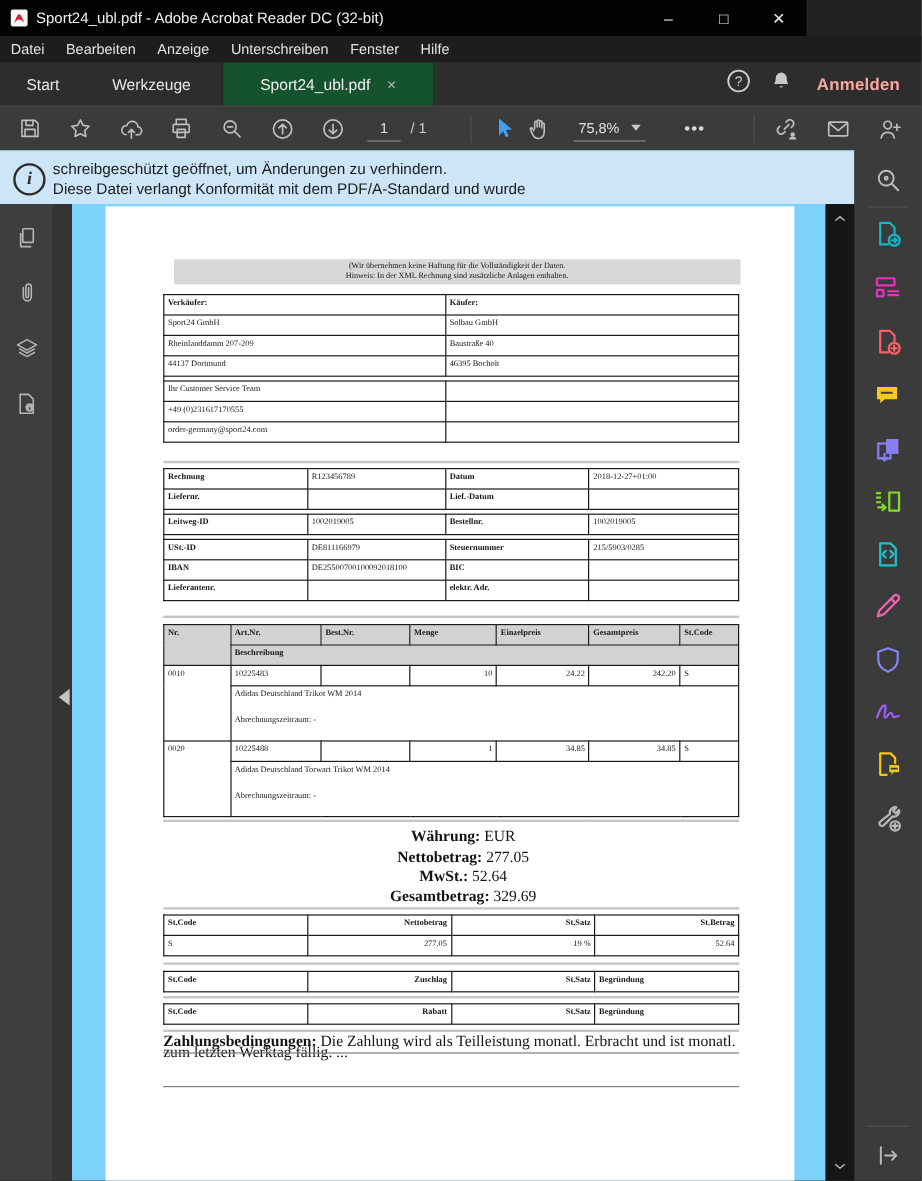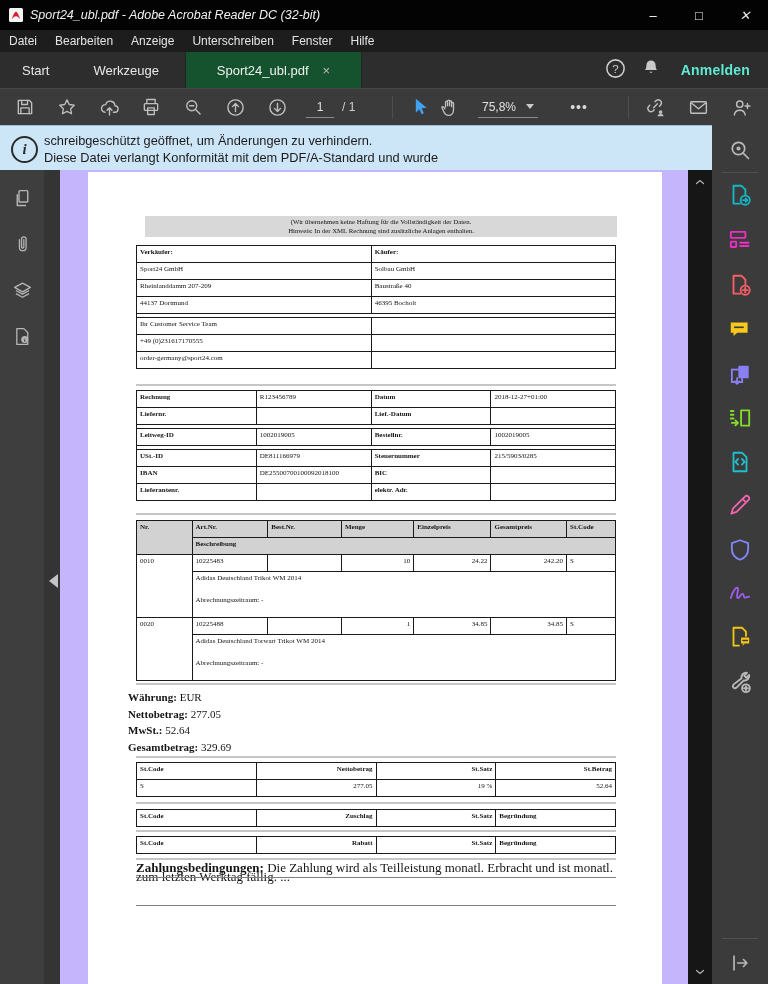--- a/index.html
+++ b/index.html
@@ -1,32 +1,32 @@
 <!DOCTYPE html>
 <html><head>
 <meta charset="utf-8">
 <style>
   html,body{margin:0;padding:0;background:#222;}
   .root{position:relative;width:768px;height:984px;overflow:hidden;
         font-family:"Liberation Sans",sans-serif;-webkit-font-smoothing:antialiased;}
   
-  .titlebar{position:absolute;top:0;left:0;width:768px;height:30px;background:#030303;display:flex;align-items:center;font-style:italic;}
+  .titlebar{position:absolute;top:0;left:0;width:672px;height:30px;background:#030303;display:flex;align-items:center;}
   .title-text{color:#f0f0f0;font-size:12.5px;margin-left:6px;}
   .appicon{margin-left:8px;display:flex;}
   .winbtns{position:absolute;right:0;top:0;height:30px;display:flex;}
   .winbtn{width:46px;height:30px;display:flex;align-items:center;justify-content:center;color:#e8e8e8;font-size:13px;}
   .menubar{position:absolute;top:30px;left:0;width:768px;height:22px;background:#1d1d1d;display:flex;align-items:center;}
   .menu-item{color:#e3e3e3;font-size:12px;padding:0 9px;}
   .tabbar{position:absolute;top:52px;left:0;width:768px;height:36px;background:#2d2d2d;}
   .tab-left{position:absolute;left:0;top:0;height:36px;display:flex;align-items:center;}
   .tab-simple{color:#e8e8e8;font-size:13px;padding:0 22px;height:36px;display:flex;align-items:center;}
   .tab-active{position:absolute;left:185px;top:0;width:175px;height:36px;background:#14532d;display:flex;align-items:center;justify-content:center;color:#f0f0f0;font-size:13px;border-left:1px solid #242424;border-right:1px solid #242424;}
   .tab-close{margin-left:14px;color:#bdbdbd;font-size:13px;}
   .tab-right{position:absolute;right:8px;top:0;height:36px;display:flex;align-items:center;gap:14px;}
-  .signin{color:#5eead4;font-size:14px;font-weight:bold;letter-spacing:.2px;margin-left:6px;margin-right:10px;}
+  .signin{color:#fca5a5;font-size:14px;font-weight:bold;letter-spacing:.2px;margin-left:6px;margin-right:10px;}
   .toolbar{position:absolute;top:88px;left:0;width:768px;height:37px;background:#3b3b3b;border-top:1px solid #474747;}
   .tbtn{position:absolute;top:3px;width:30px;height:30px;display:flex;align-items:center;justify-content:center;}
   .tdivider{position:absolute;top:7px;width:1px;height:23px;background:#4e4e4e;}
   .pagebox{position:absolute;left:306px;top:7px;width:28px;height:21px;border-bottom:1px solid #8a8a8a;color:#e0e0e0;font-size:12px;display:flex;align-items:center;justify-content:center;}
   .pagetotal{position:absolute;left:342px;top:7px;height:21px;color:#cfcfcf;font-size:12px;display:flex;align-items:center;}
   .zoomctl{position:absolute;left:478px;top:7px;height:21px;display:flex;align-items:center;border-bottom:1px solid #8a8a8a;padding:0 4px;color:#e0e0e0;font-size:12px;gap:10px;}
   .caret{width:0;height:0;border-left:4px solid transparent;border-right:4px solid transparent;border-top:5px solid #c9c9c9;}
   .dots{position:absolute;left:562px;top:3px;width:34px;height:30px;display:flex;align-items:center;justify-content:center;color:#d9d9d9;font-size:14px;letter-spacing:1px;}
   
   .notifbar{position:absolute;top:125px;left:0;width:712px;height:45px;background:#cde6f7;border-top:1px solid #9dbdd6;}
@@ -35,42 +35,42 @@
   .notif-text{position:absolute;left:44px;top:6px;color:#1b1b1b;font-size:12.8px;line-height:17px;}
   .notif-btn{position:absolute;left:508px;top:5px;width:186px;height:26px;border:2px solid #4f4f4f;border-radius:15px;
              display:flex;align-items:center;justify-content:center;color:#333;font-size:13.5px;font-weight:bold;background:transparent;}
   
   .main{position:absolute;top:170px;left:0;width:768px;height:814px;}
   .leftrail{position:absolute;left:0;top:0;width:44px;height:814px;background:#3e3e3e;}
   .railstrip{position:absolute;left:44px;top:0;width:16px;height:814px;background:#343434;}
   .lbtn{position:absolute;left:7px;width:30px;height:30px;display:flex;align-items:center;justify-content:center;}
   .collapse-handle{position:absolute;left:47px;top:400px;width:12px;height:22px;display:flex;align-items:center;justify-content:center;}
   .tri-left{width:0;height:0;border-top:7px solid transparent;border-bottom:7px solid transparent;border-right:9px solid #c4c4c4;}
-  .canvas{position:absolute;left:60px;top:0;width:628px;height:814px;background:#c4b5fd;}
+  .canvas{position:absolute;left:60px;top:0;width:628px;height:814px;background:#7dd3fc;}
   .scrollbar{position:absolute;left:688px;top:0;width:24px;height:814px;background:#161616;}
   .scroll-chevron{position:absolute;left:3px;width:18px;height:16px;display:flex;align-items:center;justify-content:center;}
   .rightrail{position:absolute;right:0;top:125px;width:56px;height:859px;background:#3b3b3b;}
   .rbtn{position:absolute;left:12px;width:32px;height:32px;display:flex;align-items:center;justify-content:center;}
   .rdivider{position:absolute;left:10px;width:36px;height:1px;background:#4f4f4f;}
   
   .page{position:absolute;left:28px;top:2px;width:574px;height:812px;background:#ffffff;color:#141414;
         font-family:"Liberation Serif",serif;}
   .sec{position:absolute;left:48px;width:480px;}
   .disclaimer{position:absolute;left:57px;top:44px;width:472px;background:#d8d8d8;text-align:center;
               font-size:6.8px;line-height:9px;padding:1px 0 2px;}
   .doc-table{border-collapse:collapse;width:100%;font-size:7px;color:#141414;table-layout:fixed;}
   .doc-table td{border:1px solid #1a1a1a;padding:2px 3px 3px;height:11px;vertical-align:top;line-height:1.25;overflow:hidden;white-space:nowrap;}
   .b{font-weight:bold;}
   .sp td{height:3px;padding:0;}
   .num{text-align:right;}
   .hdr td{background:#d2d2d2;}
   .items .desc{height:40px;white-space:normal;}
   .items .desc .zr{margin-top:13px;}
   .gline{position:absolute;left:48px;width:480px;height:2px;background:#c6c6c6;}
-  .totals{position:absolute;left:40px;top:517px;width:480px;text-align:left;font-size:11px;line-height:16.5px;}
+  .totals{position:absolute;left:58px;top:517px;width:480px;text-align:center;font-size:13px;line-height:16.5px;}
   .prule{position:absolute;left:48px;width:480px;height:1px;background:#7d7d7d;}
   .smalltext{position:absolute;left:48px;width:480px;font-size:13px;line-height:9px;}
 </style>
 </head>
 <body>
 
 <div class="root">
 
   <div class="titlebar">
     <span class="appicon">

